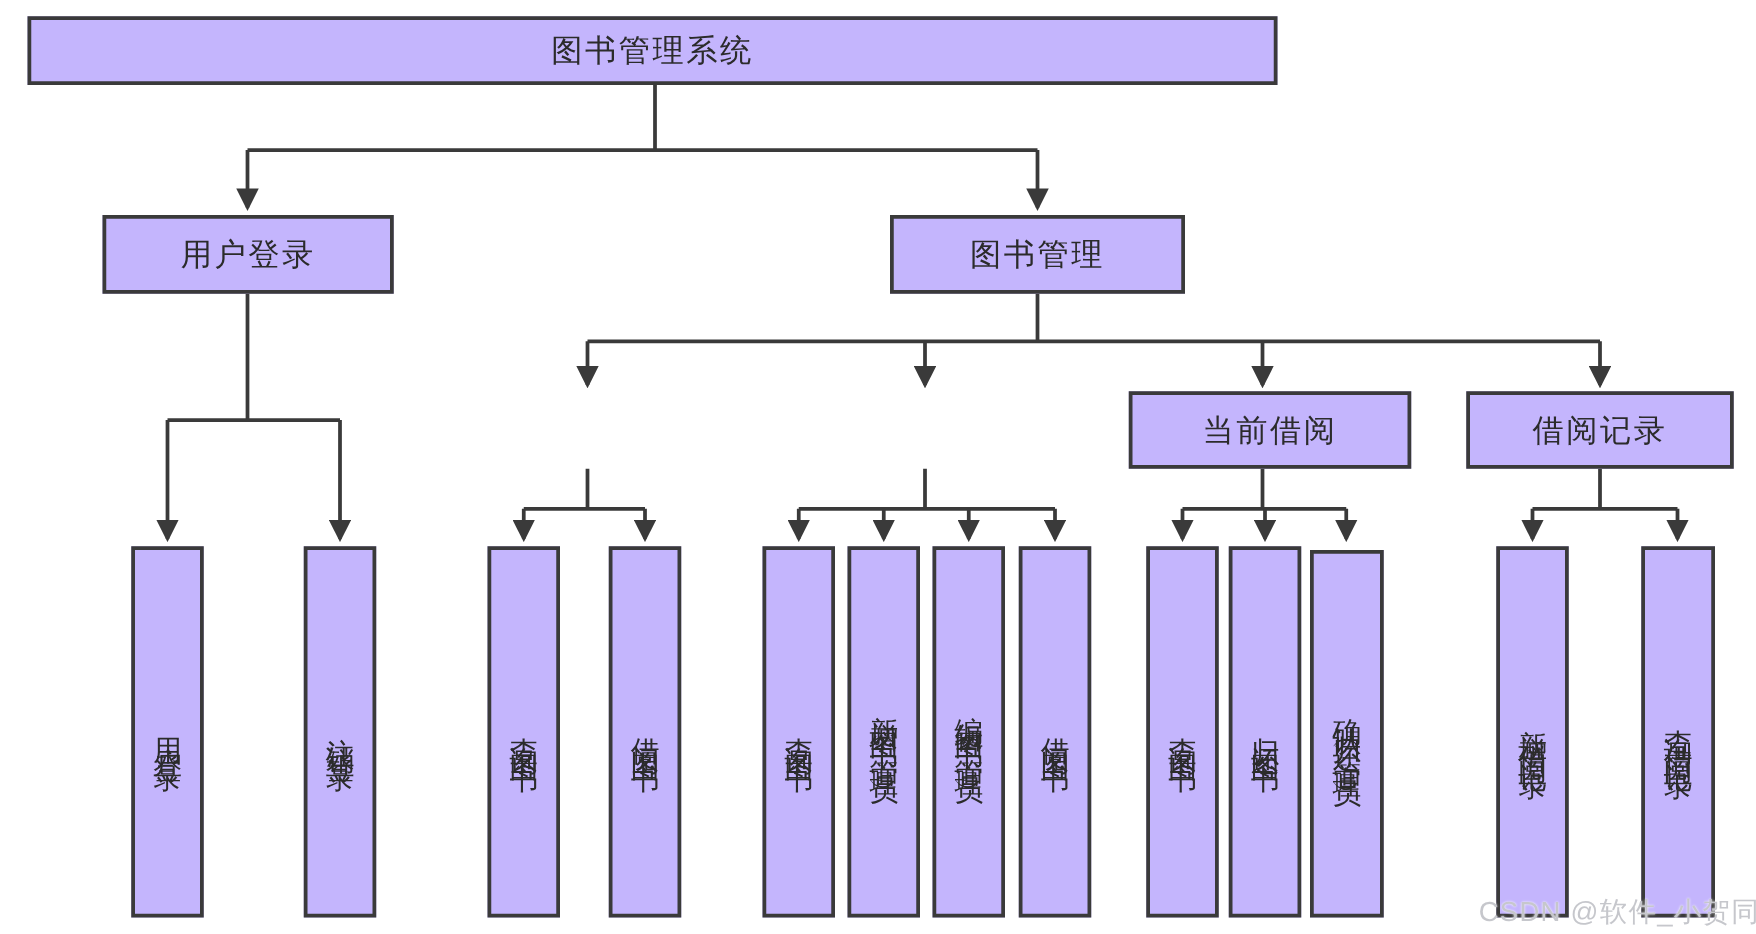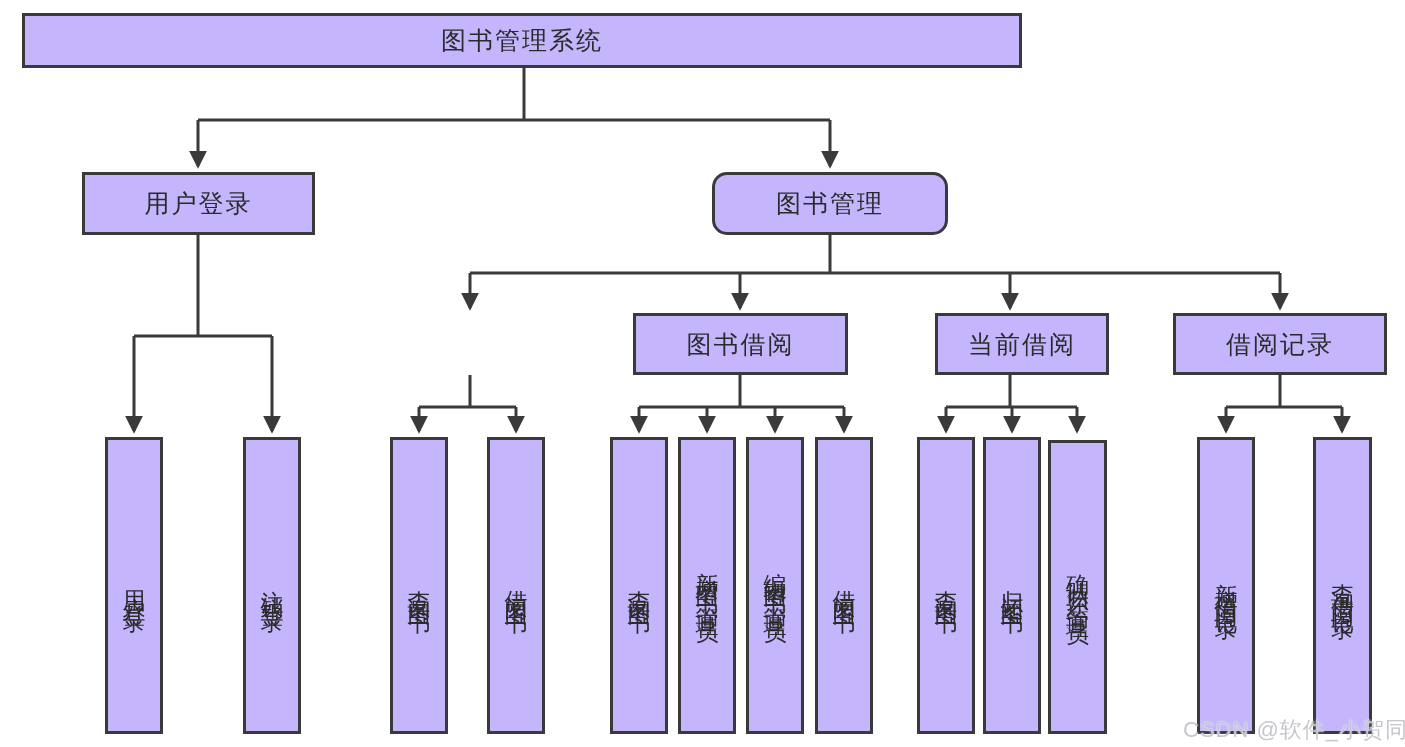--- a/index.html
+++ b/index.html
@@ -108,24 +108,23 @@
       <path d="M1280,375 V407"></path>
       <path d="M1226,407 H1342"></path>
       <path d="M1226,407 V431" marker-end="url(#arw)"></path>
       <path d="M1342,407 V431" marker-end="url(#arw)"></path>
     </g>
   </svg>
 
   <div class="node hnode" style="left:22px; top:13px; width:1000px; height:55px;">图书管理系统</div>
 
   <div class="node hnode" style="left:82px; top:172px; width:233px; height:63px;">用户登录</div>
-  <div class="node hnode" style="left:712px; top:172px; width:236px; height:63px;border-radius:15px;">图书管理</div>
+  <div class="node hnode" style="left:712px; top:172px; width:236px; height:63px;">图书管理</div>
 
-  <div class="node hnode" style="left:633px; top:313px; width:215px; height:62px;">图书借阅</div>
-  <div class="node hnode" style="left:903px; top:313px; width:174px; height:62px;margin-left:32px;">当前借阅</div>
+  <div class="node hnode" style="left:903px; top:313px; width:226px; height:62px;">当前借阅</div>
   <div class="node hnode" style="left:1173px; top:313px; width:214px; height:62px;">借阅记录</div>
 
   <div class="node vnode" style="left:105px; top:437px; width:58px; height:297px;">用户登录</div>
   <div class="node vnode" style="left:243px; top:437px; width:58px; height:297px;">注销登录</div>
 
   <div class="node vnode" style="left:390px; top:437px; width:58px; height:297px;">查询图书</div>
   <div class="node vnode" style="left:487px; top:437px; width:58px; height:297px;">借阅图书</div>
 
   <div class="node vnode" style="left:610px; top:437px; width:58px; height:297px;">查询图书</div>
   <div class="node vnode" style="left:678px; top:437px; width:58px; height:297px;">新增图书（管理员）</div>

